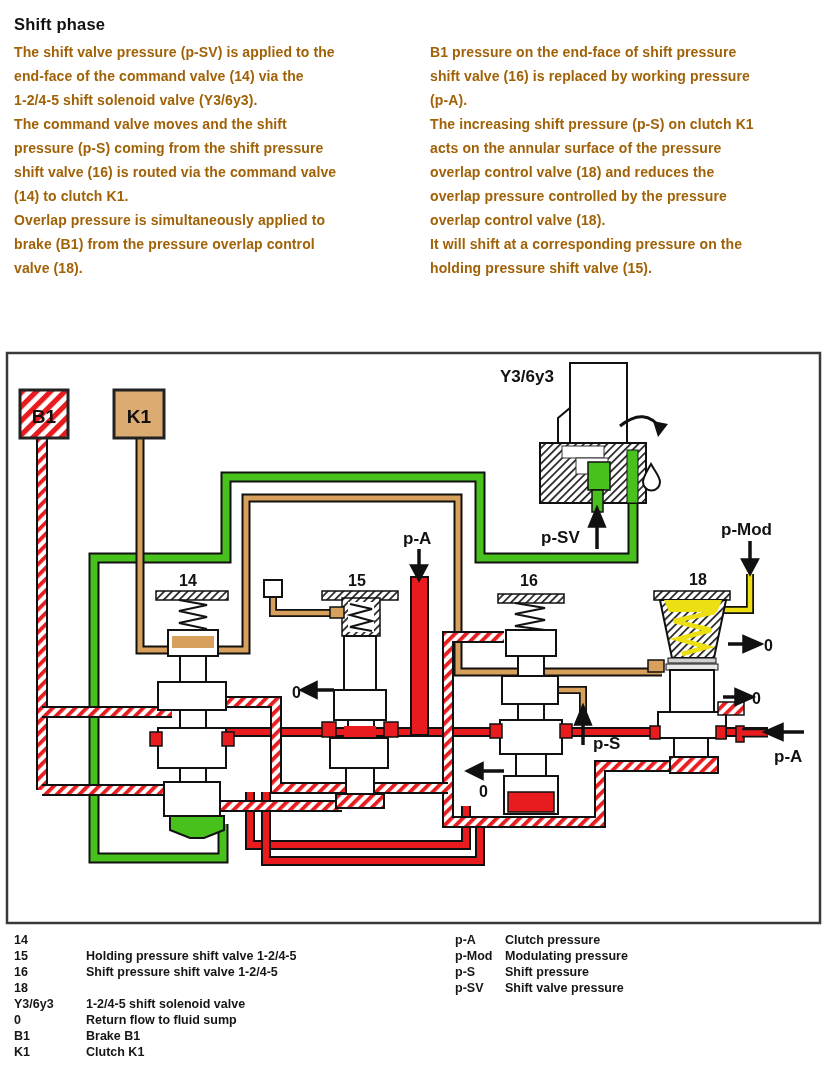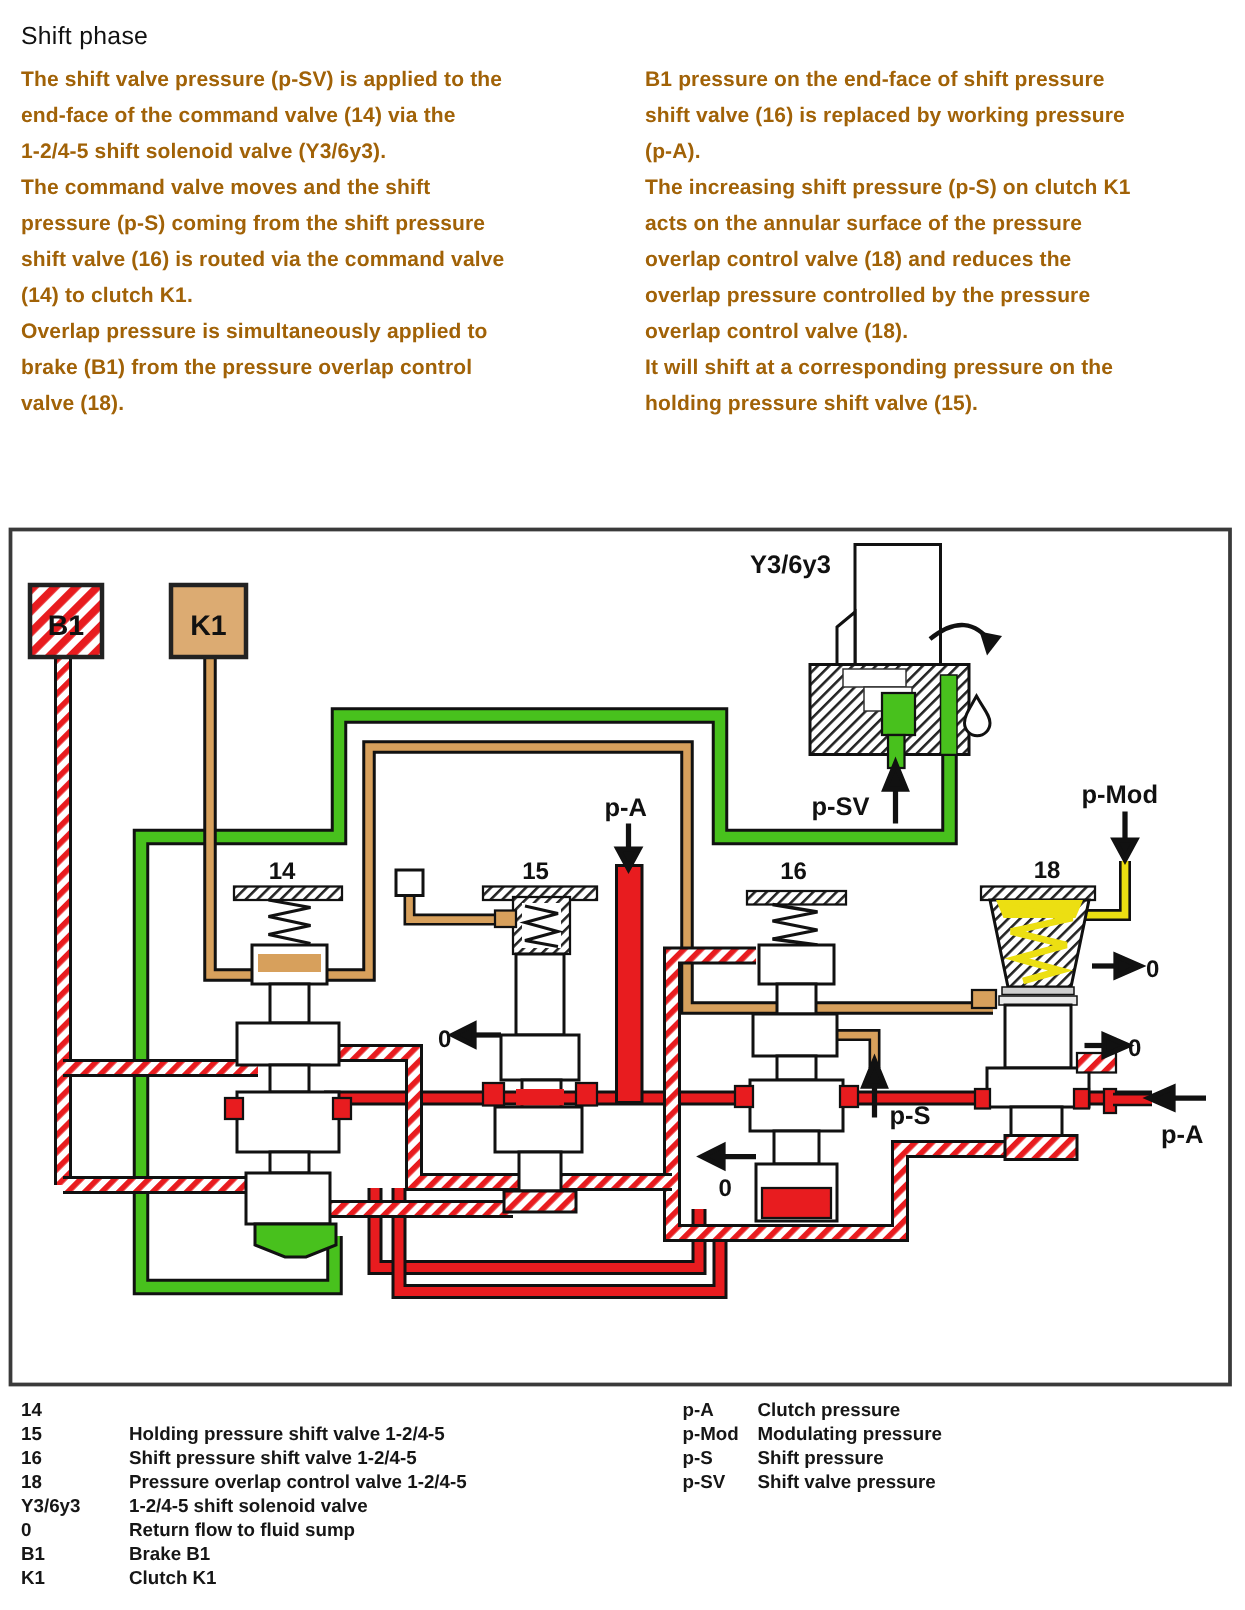--- a/index.html
+++ b/index.html
@@ -1,18 +1,18 @@
 <!DOCTYPE html>
 <html><head>
 <meta charset="utf-8">
 <style>
   html,body{margin:0;padding:0;background:#fff;}
   .page{position:relative;width:830px;height:1073px;background:#fff;overflow:hidden;
         font-family:"Liberation Sans",sans-serif;color:#111;}
-  .title{position:absolute;left:14px;top:4px;font-size:16.5px;font-weight:normal;letter-spacing:.2px;}
+  .title{position:absolute;left:14px;top:4px;font-size:16.5px;font-weight:bold;letter-spacing:.2px;}
   .col{position:absolute;top:40px;margin:0;font-size:14px;font-weight:bold;line-height:24px;
        white-space:pre-line;letter-spacing:.1px;color:#a16207;}
   .col.left{left:14px;width:402px;}
   .col.right{left:430px;width:396px;}
   .legend{position:absolute;font-size:12.5px;font-weight:bold;line-height:16px;color:#161616;}
   .legend.lg-left{left:14px;top:932px;width:420px;}
   .legend.lg-right{left:455px;top:932px;width:370px;}
   .lrow{display:flex;}
   .lg-left .term{flex:0 0 72px;}
   .lg-right .term{flex:0 0 50px;}
@@ -252,21 +252,20 @@
     <div class="lrow">
         <span class="term">15</span>
         <span class="desc">Holding pressure shift valve 1-2/4-5</span>
       </div>
     <div class="lrow">
         <span class="term">16</span>
         <span class="desc">Shift pressure shift valve 1-2/4-5</span>
       </div>
     <div class="lrow">
         <span class="term">18</span>
-        <span class="desc">Pressure overlap control valve 1-2/4-5</span>
       </div>
     <div class="lrow">
         <span class="term">Y3/6y3</span>
         <span class="desc">1-2/4-5 shift solenoid valve</span>
       </div>
     <div class="lrow">
         <span class="term">0</span>
         <span class="desc">Return flow to fluid sump</span>
       </div>
     <div class="lrow">

